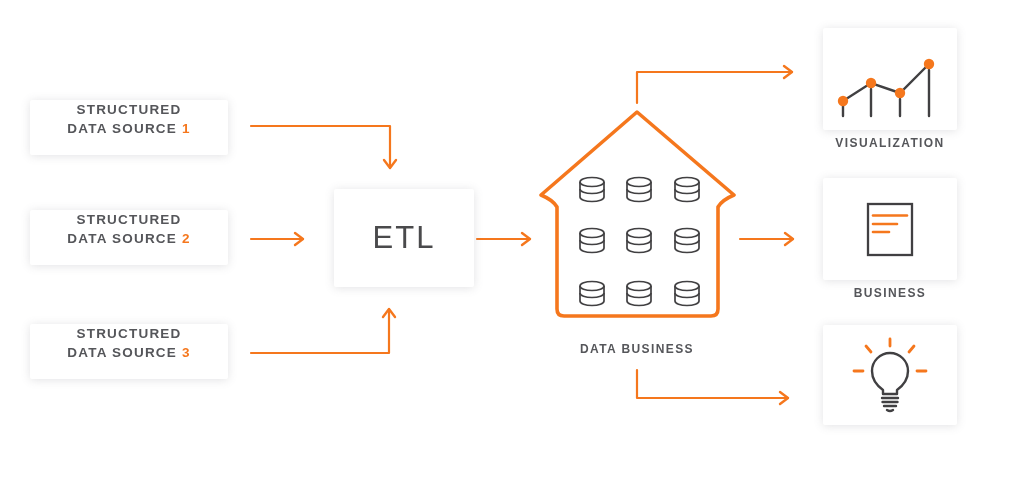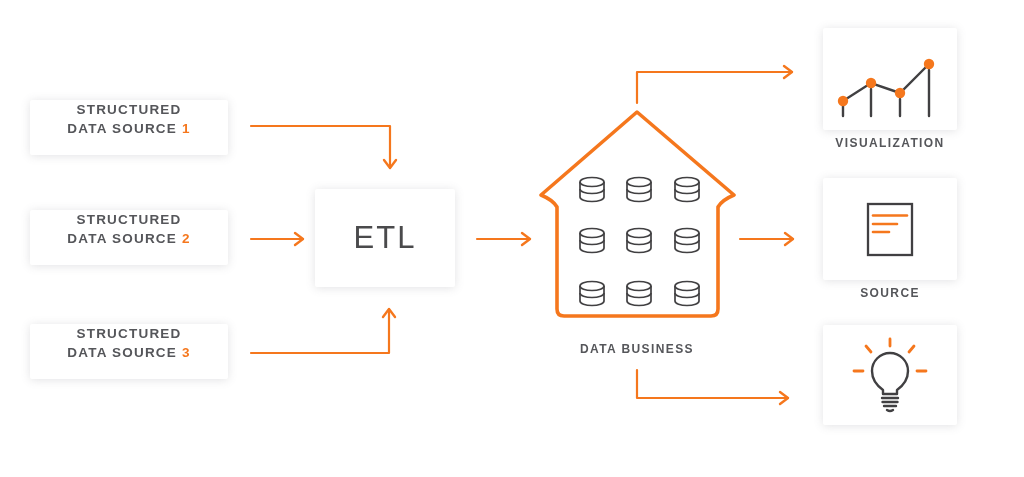--- a/index.html
+++ b/index.html
@@ -19,21 +19,21 @@
     left:30px; width:198px; height:55px;
     display:flex; justify-content:center;
   }
   .source-text {
     text-align:center; font-size:13.5px; line-height:19px;
     letter-spacing:1.2px; color:#55565a; font-weight:bold;
   }
   .num { color:#f5771d; }
 
   .etl-box {
-    left:315px; top:189px; width:140px; height:98px;
+    left:334px; top:189px; width:140px; height:98px;
     display:flex; align-items:center; justify-content:center;
   }
   .etl-label { font-size:31px; letter-spacing:2px; color:#4a4a4c; }
 
   .out-card { left:823px; width:134px; height:102px;
     display:flex; align-items:center; justify-content:center; }
 
   .diagram-label {
     position:absolute; text-align:center; font-size:12px;
     letter-spacing:1.4px; color:#55565a; font-weight:bold; white-space:nowrap;
@@ -129,21 +129,21 @@
   <div class="card out-card" style="top:178px">
     <svg width="70" height="70" viewBox="855 192 70 70" fill="none">
       <rect x="868" y="202" width="44" height="51" stroke="#414042" stroke-width="2.3"></rect>
       <g stroke="#f5771d" stroke-width="2.6" stroke-linecap="round">
         <path d="M 873 213.5 H 907"></path>
         <path d="M 873 222 H 897"></path>
         <path d="M 873 230 H 889"></path>
       </g>
     </svg>
   </div>
-  <div class="diagram-label lbl-center" style="left:890px; top:286px">SOURCE</div>
+  <div class="diagram-label lbl-center" style="left:890px; top:286px">BUSINESS</div>
 
   <div class="card out-card" style="top:325px; height:100px">
     <svg width="86" height="80" viewBox="845 333 86 80" fill="none">
 
       <g stroke="#414042" stroke-width="2.4" stroke-linecap="round" stroke-linejoin="round">
         <path d="M 881 388 Q 870 380 870 369 A 18 18 0 1 1 906 369 Q 906 380 895 388 L 895 392 L 881 392 Z"></path>
         <path d="M 880 396 H 896"></path>
         <path d="M 880.5 400 H 895.5"></path>
         <path d="M 882 404 H 894"></path>
         <path d="M 885 408 Q 888 410 891 408"></path>

